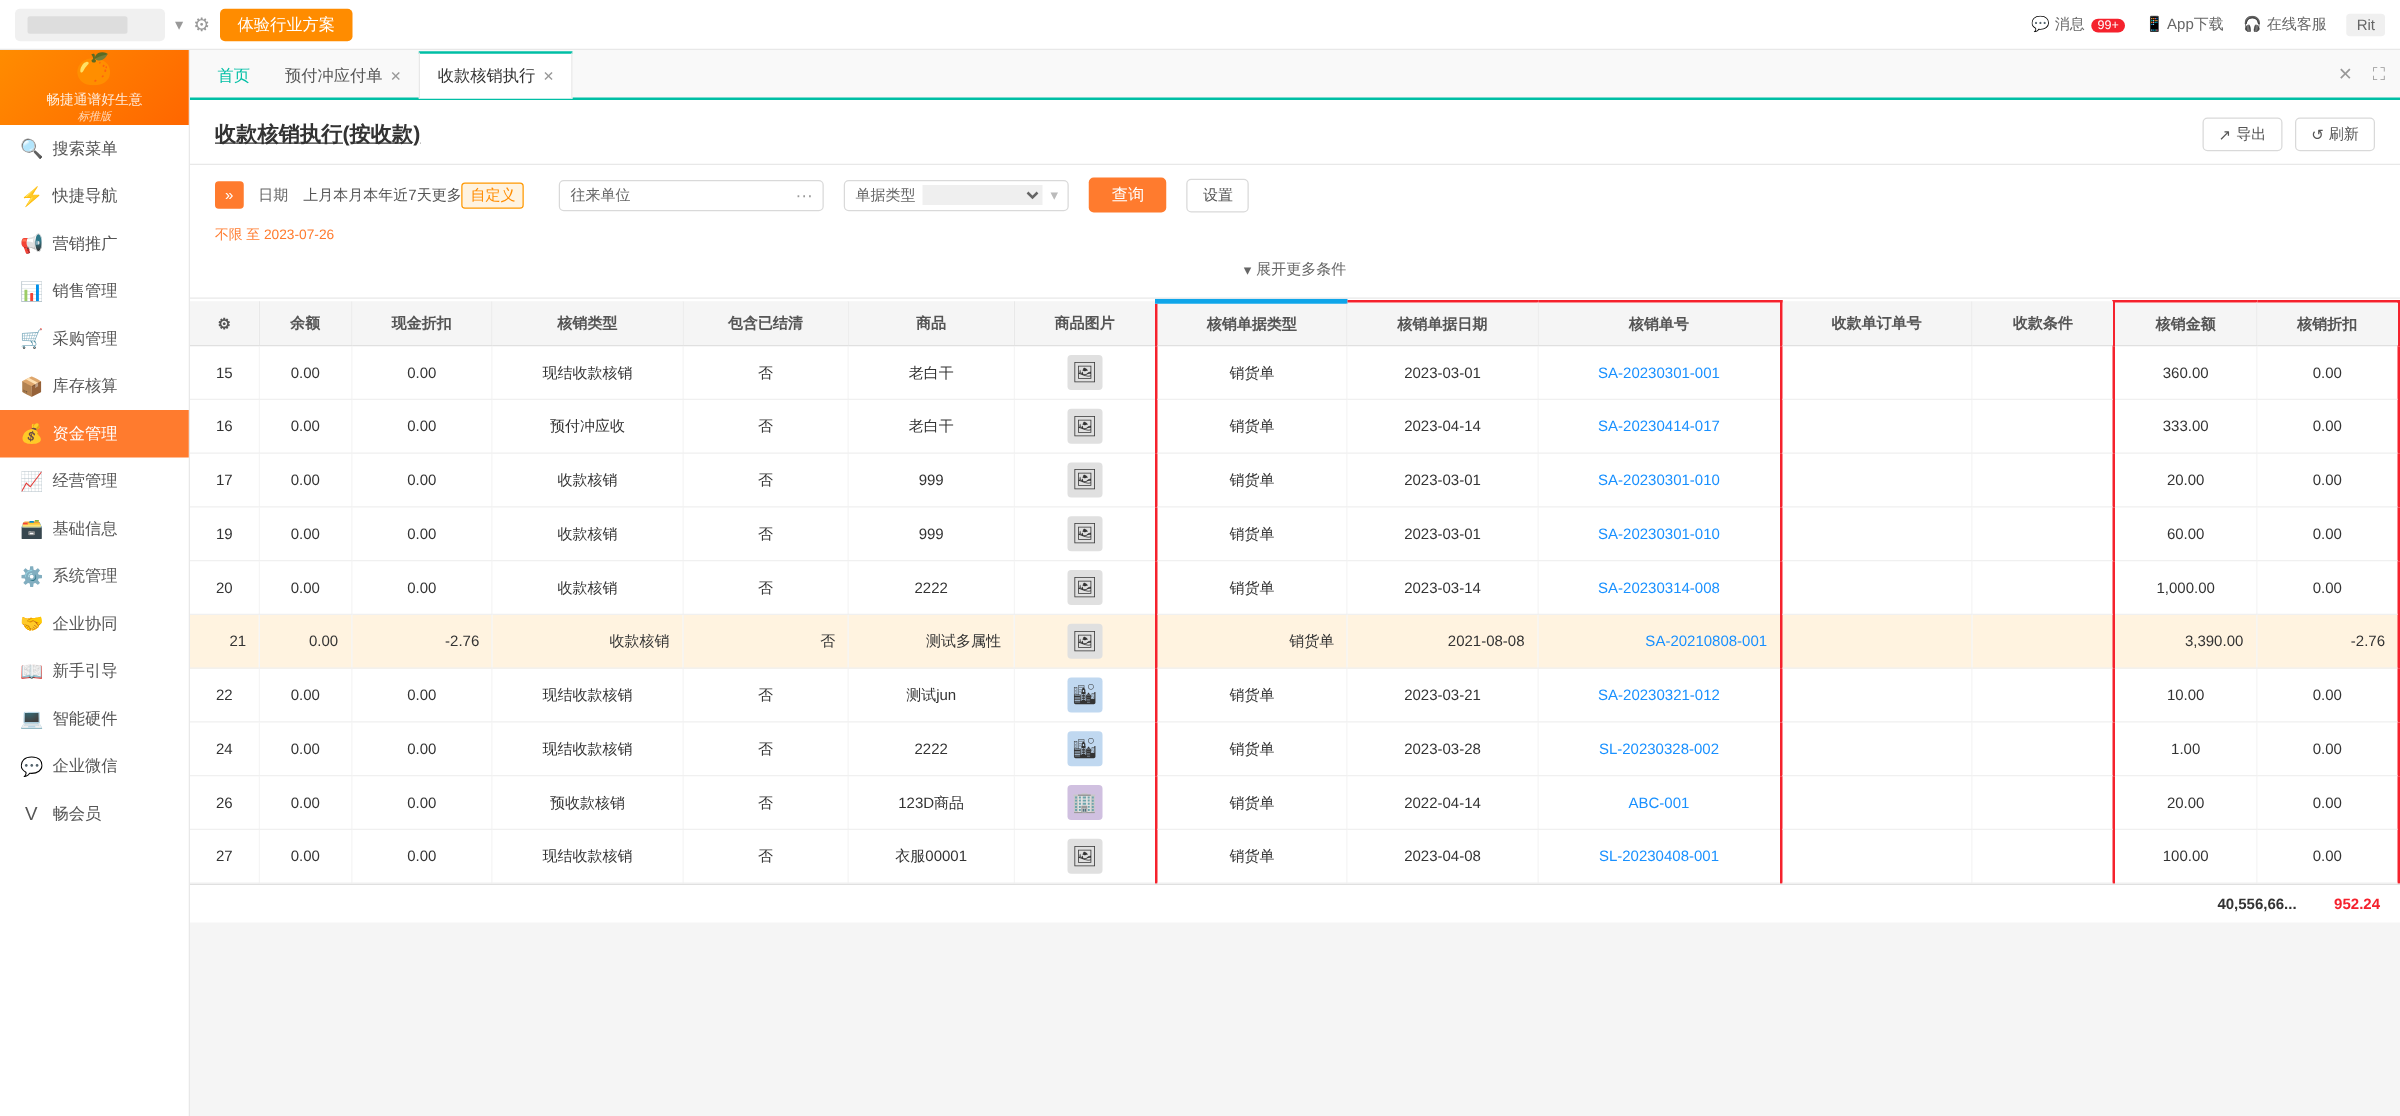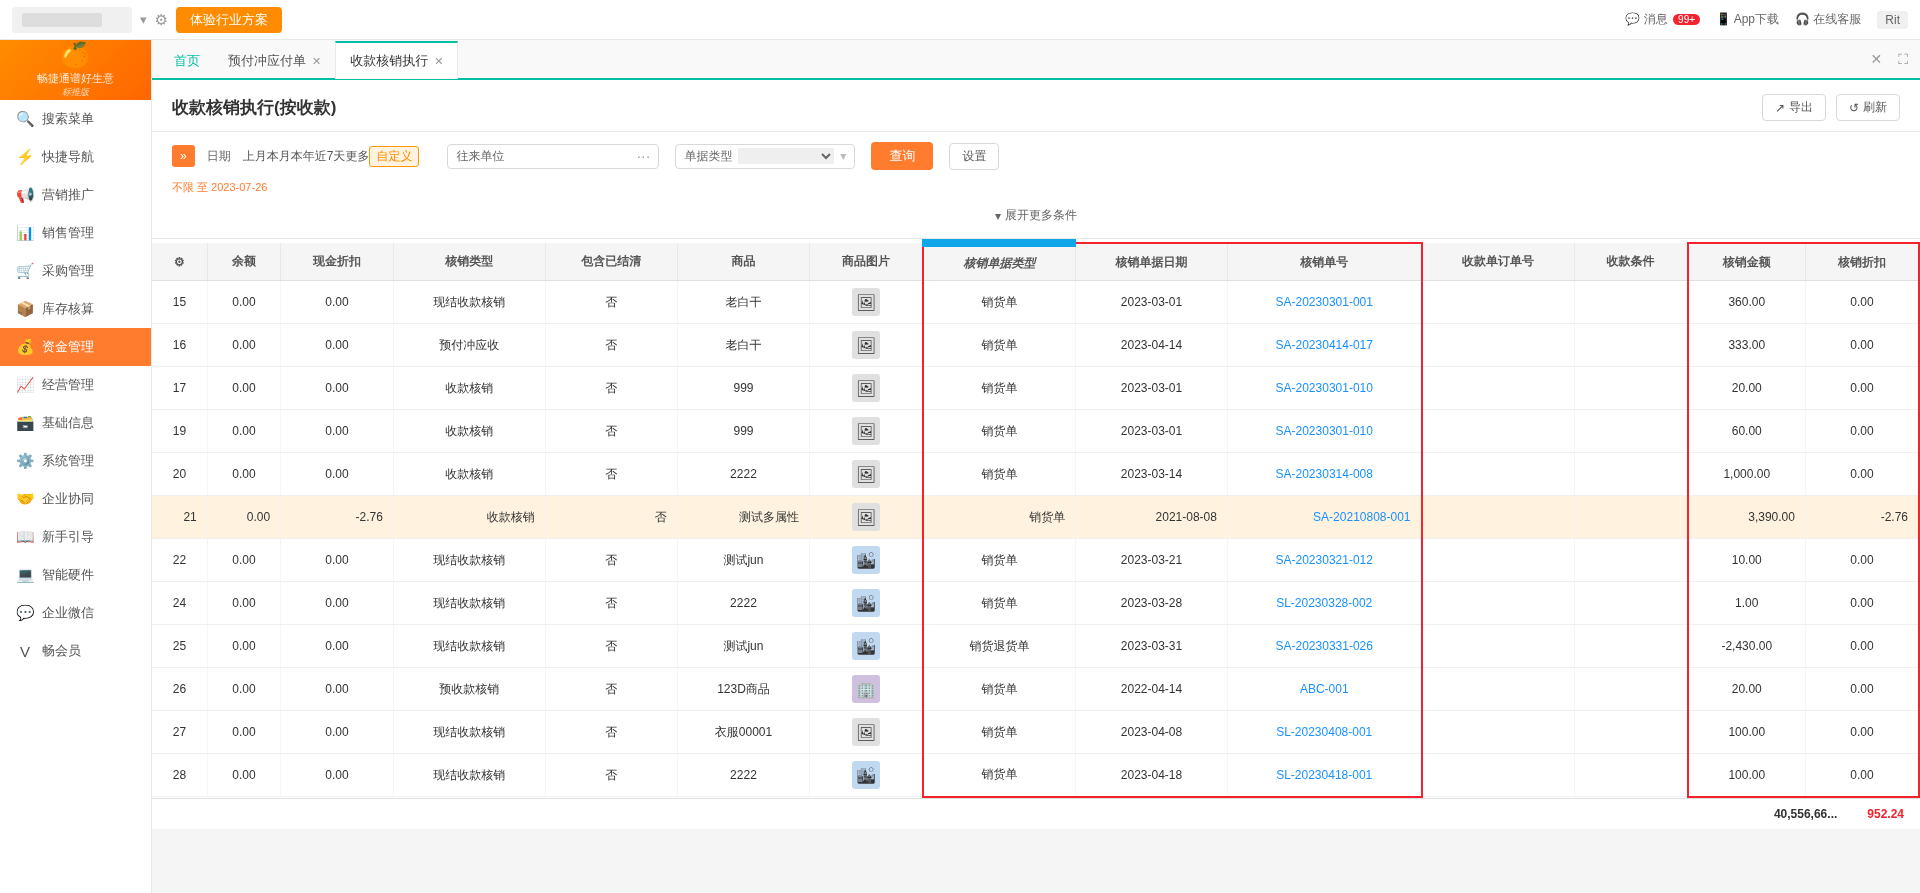--- a/index.html
+++ b/index.html
@@ -110,21 +110,21 @@
 
     
     .page-header {
       background: #fff;
       padding: 14px 20px 10px;
       display: flex;
       align-items: center;
       justify-content: space-between;
       border-bottom: 1px solid #e8e8e8;
     }
-    .page-title { font-size: 17px; font-weight: 600; color: #333; }
+    .page-title { font-size: 17px; font-weight: 600; color: #333; text-decoration: underline; }
     .header-actions { display: flex; gap: 10px; align-items: center; }
     .btn-export, .btn-refresh {
       border: 1px solid #d9d9d9;
       background: #fff;
       border-radius: 4px;
       padding: 4px 12px;
       font-size: 12px;
       cursor: pointer;
       color: #555;
       display: flex; align-items: center; gap: 4px;
@@ -413,21 +413,21 @@
         <table class="data-table">
           <thead>
             <tr>
               <th>⚙</th>
               <th>余额</th>
               <th>现金折扣</th>
               <th>核销类型</th>
               <th>包含已结清</th>
               <th>商品</th>
               <th>商品图片</th>
-              <th style="border-left:2px solid #f5222d; border-top: 8px solid #0ea5e9; font-style: italic;">核销单据类型</th>
+              <th style="border-left:2px solid #f5222d; border-top: 4px solid #0ea5e9;">核销单据类型</th>
               <th style="border-top: 2px solid #f5222d;">核销单据日期</th>
               <th style="border-right:2px solid #f5222d; border-top: 2px solid #f5222d;">核销单号</th>
               <th>收款单订单号</th>
               <th>收款条件</th>
               <th style="border-left:2px solid #f5222d; border-top: 2px solid #f5222d;">核销金额</th>
               <th style="border-right:2px solid #f5222d; border-top: 2px solid #f5222d;">核销折扣</th>
             </tr>
           </thead>
           <tbody id="table-body">
           <tr>
@@ -568,38 +568,20 @@
                 </td>
     <td style="border-left:2px solid #f5222d;">销货单</td>
     <td>2023-03-28</td>
     <td style="border-right:2px solid #f5222d;"><a class="text-link">SL-20230328-002</a></td>
     <td></td>
     <td></td>
     <td style="border-left:2px solid #f5222d;" class="">1.00</td>
     <td style="border-right:2px solid #f5222d;" class="">0.00</td>
   </tr>
               <tr>
-    <td>25</td>
-    <td>0.00</td>
-    <td class="">0.00</td>
-    <td>现结收款核销</td>
-    <td>否</td>
-    <td>测试jun</td>
-    <td>
-                  <div style="width:28px;height:28px;background:#c0d8f0;border-radius:3px;margin:auto;display:flex;align-items:center;justify-content:center;font-size:16px;">🏙</div>
-                </td>
-    <td style="border-left:2px solid #f5222d;">销货退货单</td>
-    <td>2023-03-31</td>
-    <td style="border-right:2px solid #f5222d;"><a class="text-link">SA-20230331-026</a></td>
-    <td></td>
-    <td></td>
-    <td style="border-left:2px solid #f5222d;" class="text-red">-2,430.00</td>
-    <td style="border-right:2px solid #f5222d;" class="">0.00</td>
-  </tr>
-              <tr>
     <td>26</td>
     <td>0.00</td>
     <td class="">0.00</td>
     <td>预收款核销</td>
     <td>否</td>
     <td>123D商品</td>
     <td>
                   <div style="width:28px;height:28px;background:#d0c0e0;border-radius:3px;margin:auto;display:flex;align-items:center;justify-content:center;font-size:16px;">🏢</div>
                 </td>
     <td style="border-left:2px solid #f5222d;">销货单</td>
@@ -620,38 +602,20 @@
     <td>
                   <div style="width:28px;height:28px;background:#e0e0e0;border-radius:3px;margin:auto;display:flex;align-items:center;justify-content:center;font-size:16px;">🖼</div>
                 </td>
     <td style="border-left:2px solid #f5222d;">销货单</td>
     <td>2023-04-08</td>
     <td style="border-right:2px solid #f5222d;"><a class="text-link">SL-20230408-001</a></td>
     <td></td>
     <td></td>
     <td style="border-left:2px solid #f5222d;" class="">100.00</td>
     <td style="border-right:2px solid #f5222d;" class="">0.00</td>
-  </tr>
-              <tr>
-    <td>28</td>
-    <td>0.00</td>
-    <td class="">0.00</td>
-    <td>现结收款核销</td>
-    <td>否</td>
-    <td>2222</td>
-    <td>
-                  <div style="width:28px;height:28px;background:#c0d8f0;border-radius:3px;margin:auto;display:flex;align-items:center;justify-content:center;font-size:16px;">🏙</div>
-                </td>
-    <td style="border-left: 2px solid rgb(245, 34, 45); border-bottom: 2px solid rgb(245, 34, 45);">销货单</td>
-    <td style="border-bottom: 2px solid rgb(245, 34, 45);">2023-04-18</td>
-    <td style="border-right: 2px solid rgb(245, 34, 45); border-bottom: 2px solid rgb(245, 34, 45);"><a class="text-link">SL-20230418-001</a></td>
-    <td></td>
-    <td></td>
-    <td style="border-left: 2px solid rgb(245, 34, 45); border-bottom: 2px solid rgb(245, 34, 45);" class="">100.00</td>
-    <td style="border-right: 2px solid rgb(245, 34, 45); border-bottom: 2px solid rgb(245, 34, 45);" class="">0.00</td>
   </tr>
             </tbody>
         </table>
 
         <div class="table-footer">
           <span>
             <span class="footer-total">40,556,66...</span>
           </span>
           <span>
             <span class="footer-red">952.24</span>

